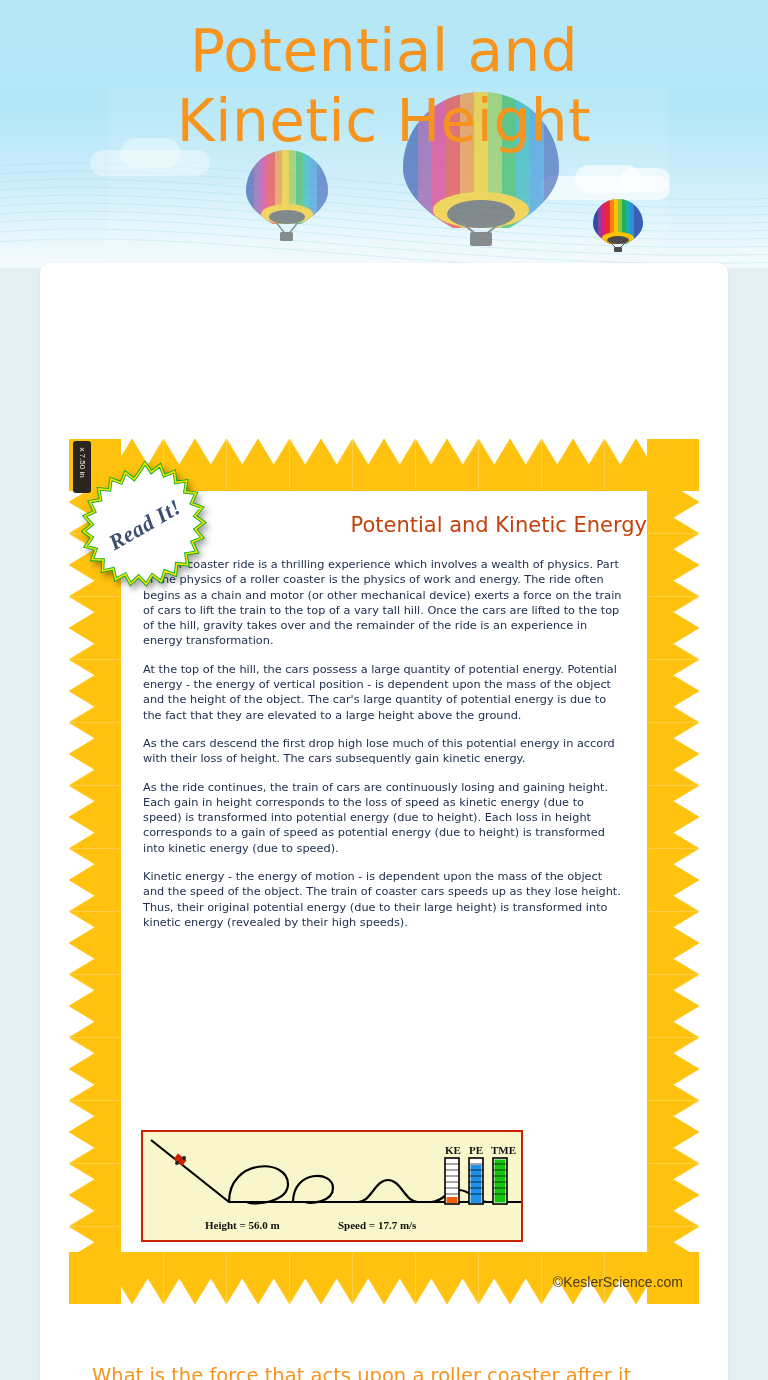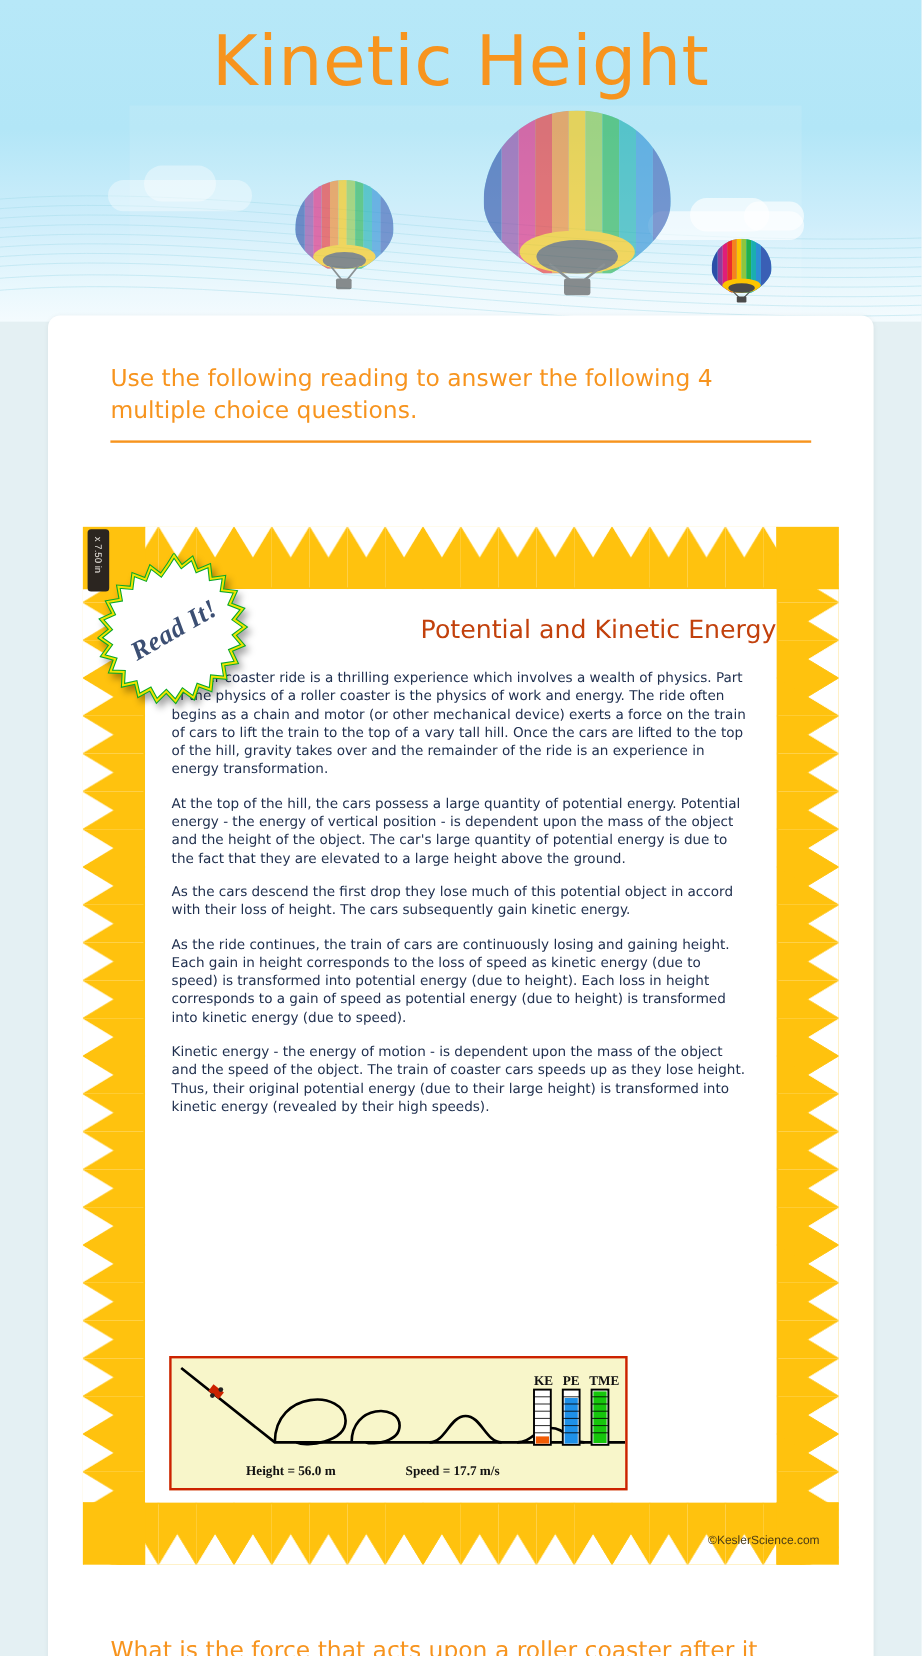--- a/index.html
+++ b/index.html
@@ -243,21 +243,21 @@
     width: 382px; height: 112px;
     background: #f8f6ca;
     border: 2px solid #cc2200;
     z-index: 4;
   }
   .diagram svg { display: block; }
   .copyright {
     position: absolute;
     right: 16px; bottom: 14px;
     color: #4a3b16;
-    font-size: 10px;
+    font-size: 14px;
     z-index: 6;
     font-family: "Liberation Sans", sans-serif;
   }
 
   
   .question-cut {
     position: absolute;
     left: 52px; top: 1100px;
     width: 600px;
     color: #f7941e;
@@ -373,48 +373,45 @@
         <rect x="43" y="0" width="9" height="55" fill="#3a5fb5"></rect>
         <ellipse cx="27" cy="40" rx="16" ry="6" fill="#fdc500"></ellipse>
       </g>
       <ellipse cx="27" cy="42" rx="11" ry="4" fill="#4a4a4a"></ellipse>
       <path d="M20,45 L27,52 M34,45 L27,52" stroke="#555" stroke-width="1" fill="none"></path>
       <rect x="23" y="49" width="8" height="5" rx="1" fill="#4a4a4a"></rect>
     </svg>
   </div>
 
   <div class="hero-title">
+    <span class="ln">Potential and</span>
     <span class="ln">Kinetic Height</span>
   </div>
 </div>
 
 <div class="card">
 
-  <div class="instructions">
-    <div class="instructions-text">Use the following reading to answer the following 4 multiple choice questions.</div>
-    <div class="instructions-rule"></div>
-  </div>
 
   <div class="worksheet">
 
     <div class="tri-row top"></div>
     <div class="tri-row bottom"></div>
     <div class="tri-col left"></div>
     <div class="tri-col right"></div>
     <div class="tri-corner tl"></div>
     <div class="tri-corner tr"></div>
     <div class="tri-corner bl"></div>
     <div class="tri-corner br"></div>
 
     <div class="ws-inner">
       <div class="ws-title">Potential and Kinetic Energy</div>
       <div class="ws-body">
         <p class="ws-para">A roller coaster ride is a thrilling experience which involves a wealth of physics. Part of the physics of a roller coaster is the physics of work and energy. The ride often begins as a chain and motor (or other mechanical device) exerts a force on the train of cars to lift the train to the top of a vary tall hill. Once the cars are lifted to the top of the hill, gravity takes over and the remainder of the ride is an experience in energy transformation.</p>
         <p class="ws-para">At the top of the hill, the cars possess a large quantity of potential energy. Potential energy - the energy of vertical position - is dependent upon the mass of the object and the height of the object. The car's large quantity of potential energy is due to the fact that they are elevated to a large height above the ground.</p>
-        <p class="ws-para">As the cars descend the first drop they lose much of this potential object in accord with their loss of height. The cars subsequently gain kinetic energy.</p>
+        <p class="ws-para">As the cars descend the first drop high lose much of this potential energy in accord with their loss of height. The cars subsequently gain kinetic energy.</p>
         <p class="ws-para">As the ride continues, the train of cars are continuously losing and gaining height. Each gain in height corresponds to the loss of speed as kinetic energy (due to speed) is transformed into potential energy (due to height). Each loss in height corresponds to a gain of speed as potential energy (due to height) is transformed into kinetic energy (due to speed).</p>
         <p class="ws-para">Kinetic energy - the energy of motion - is dependent upon the mass of the object and the speed of the object. The train of coaster cars speeds up as they lose height. Thus, their original potential energy (due to their large height) is transformed into kinetic energy (revealed by their high speeds).</p>
       </div>
     </div>
 
     <div class="diagram">
       <svg width="378" height="108" viewBox="0 0 378 108">
 
         <path d="M8,8 L86,70 L160,70 L250,70 L300,70 L378,70" fill="none" stroke="#000" stroke-width="2.2"></path>
         <path d="M86,70 C86,26 145,26 145,52 C145,70 112,74 104,70" fill="none" stroke="#000" stroke-width="2.2"></path>

